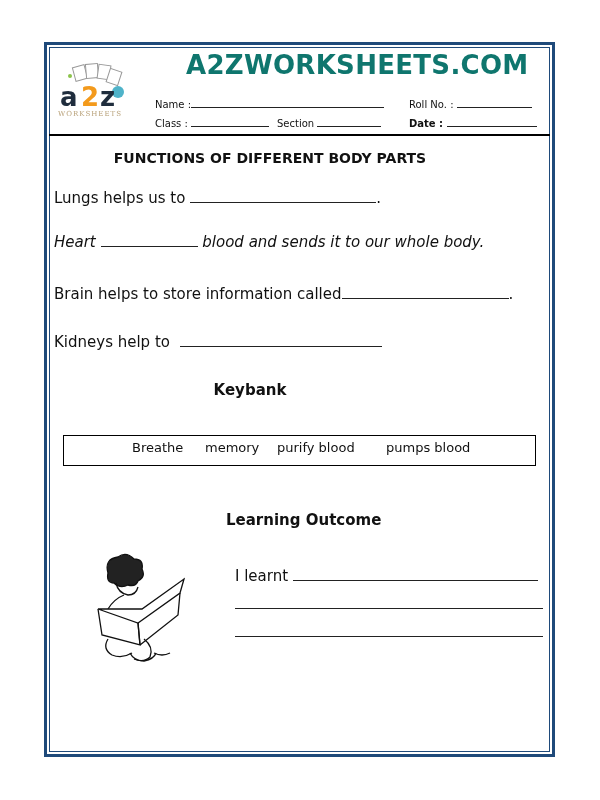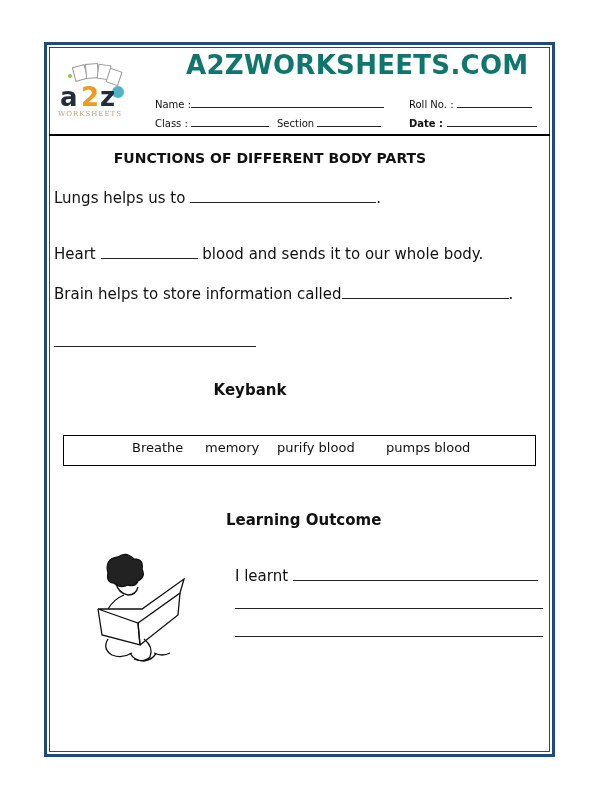--- a/index.html
+++ b/index.html
@@ -69,28 +69,28 @@
 </div>
 <div class="field" style="left:409px; top:117px;font-weight:bold;">
   <span>Date :</span> <span class="line" style="width:90px;"></span>
 </div>
 
 <div class="title">FUNCTIONS OF DIFFERENT BODY PARTS</div>
 
 <div class="q" style="top:188px;">
   <span>Lungs helps us to </span><span class="blank" style="width:186px;"></span><span>.</span>
 </div>
-<div class="q" style="top:244px;">
+<div class="q" style="top:232px;font-style:italic;">
   <span>Heart </span><span class="blank" style="width:97px;"></span><span> blood and sends it to our whole body.</span>
 </div>
 <div class="q" style="top:284px;">
   <span>Brain helps to store information called</span><span class="blank" style="width:167px;"></span><span>.</span>
 </div>
 <div class="q" style="top:332px;">
-  <span class="blank" style="width:202px;"></span><span></span>
+  <span style="white-space:pre;">Kidneys help to  </span><span class="blank" style="width:202px;"></span><span></span>
 </div>
 
 <div class="keybank-title">Keybank</div>
 <div class="keybank-box"></div>
 <span class="kw" style="left:132px;">Breathe</span>
 <span class="kw" style="left:205px;">memory</span>
 <span class="kw" style="left:277px;">purify blood</span>
 <span class="kw" style="left:386px;">pumps blood</span>
 
 <div class="lo-title">Learning Outcome</div>

